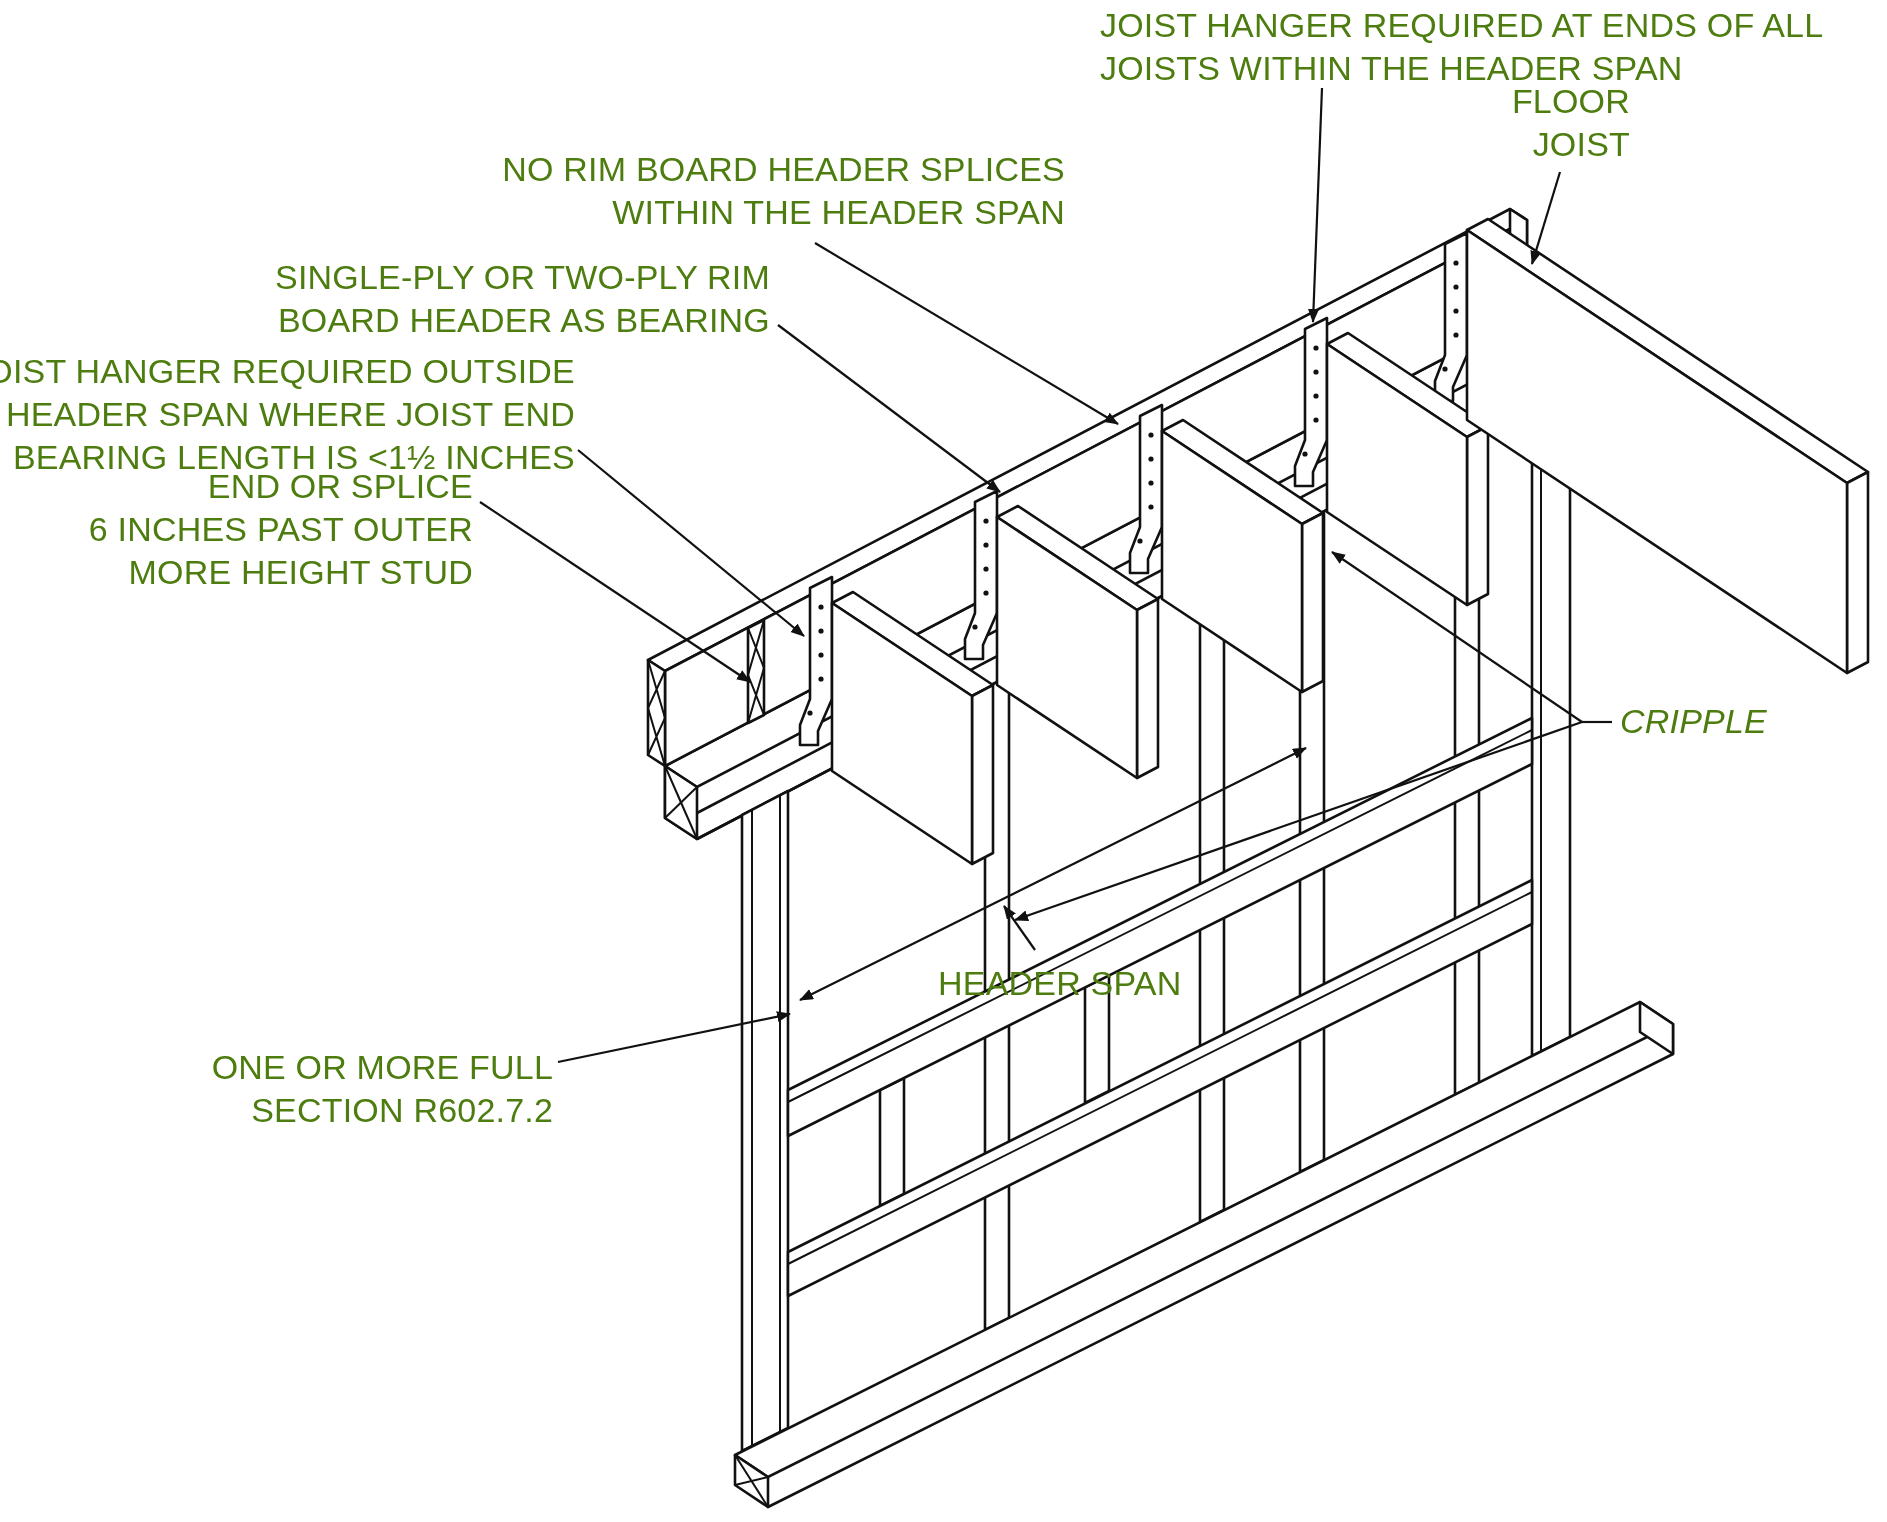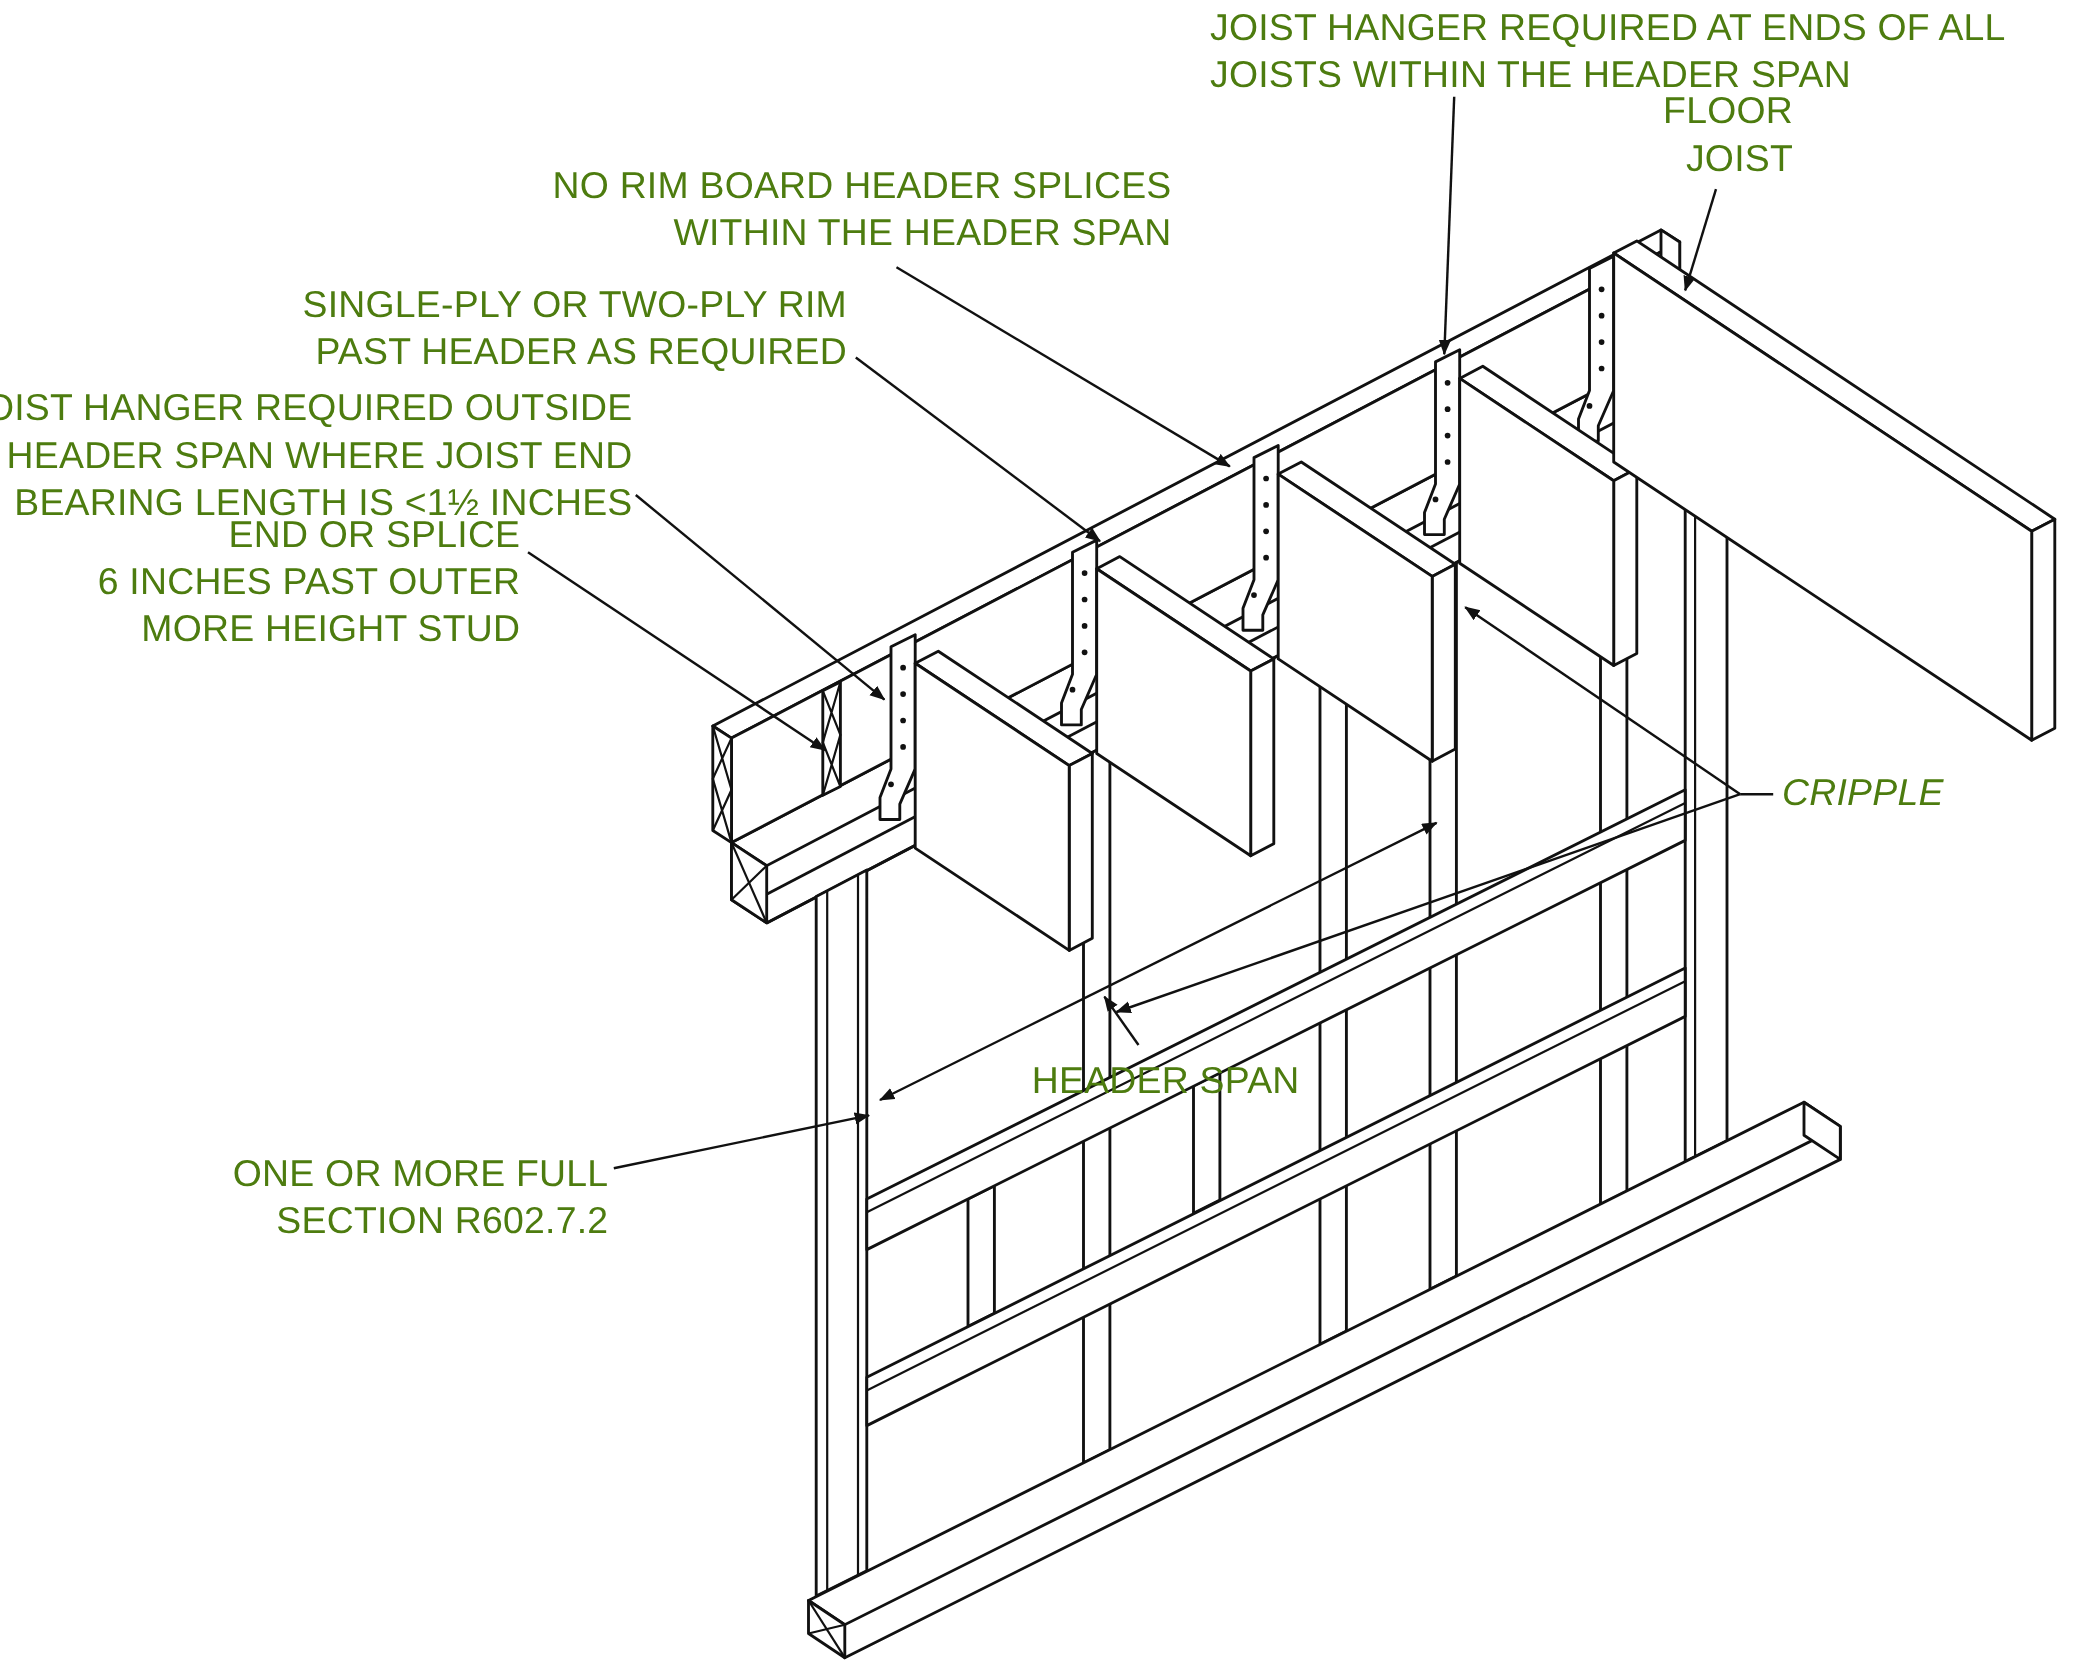--- a/index.html
+++ b/index.html
@@ -223,21 +223,21 @@
     <div>JOIST</div>
   </div>
 
   <div class="lbl r" style="right:822px;top:148px;">
     <div>NO RIM BOARD HEADER SPLICES</div>
     <div>WITHIN THE HEADER SPAN</div>
   </div>
 
   <div class="lbl r" style="right:1117px;top:256px;">
     <div>SINGLE-PLY OR TWO-PLY RIM</div>
-    <div>PAST HEADER AS REQUIRED</div>
+    <div>BOARD HEADER AS BEARING</div>
   </div>
 
   <div class="lbl r" style="right:1312px;top:350px;">
     <div>JOIST HANGER REQUIRED OUTSIDE</div>
     <div>OF HEADER SPAN WHERE JOIST END</div>
     <div>BEARING LENGTH IS &lt;1½ INCHES</div>
   </div>
 
   <div class="lbl r" style="right:1414px;top:465px;">
     <div>END OR SPLICE</div>

